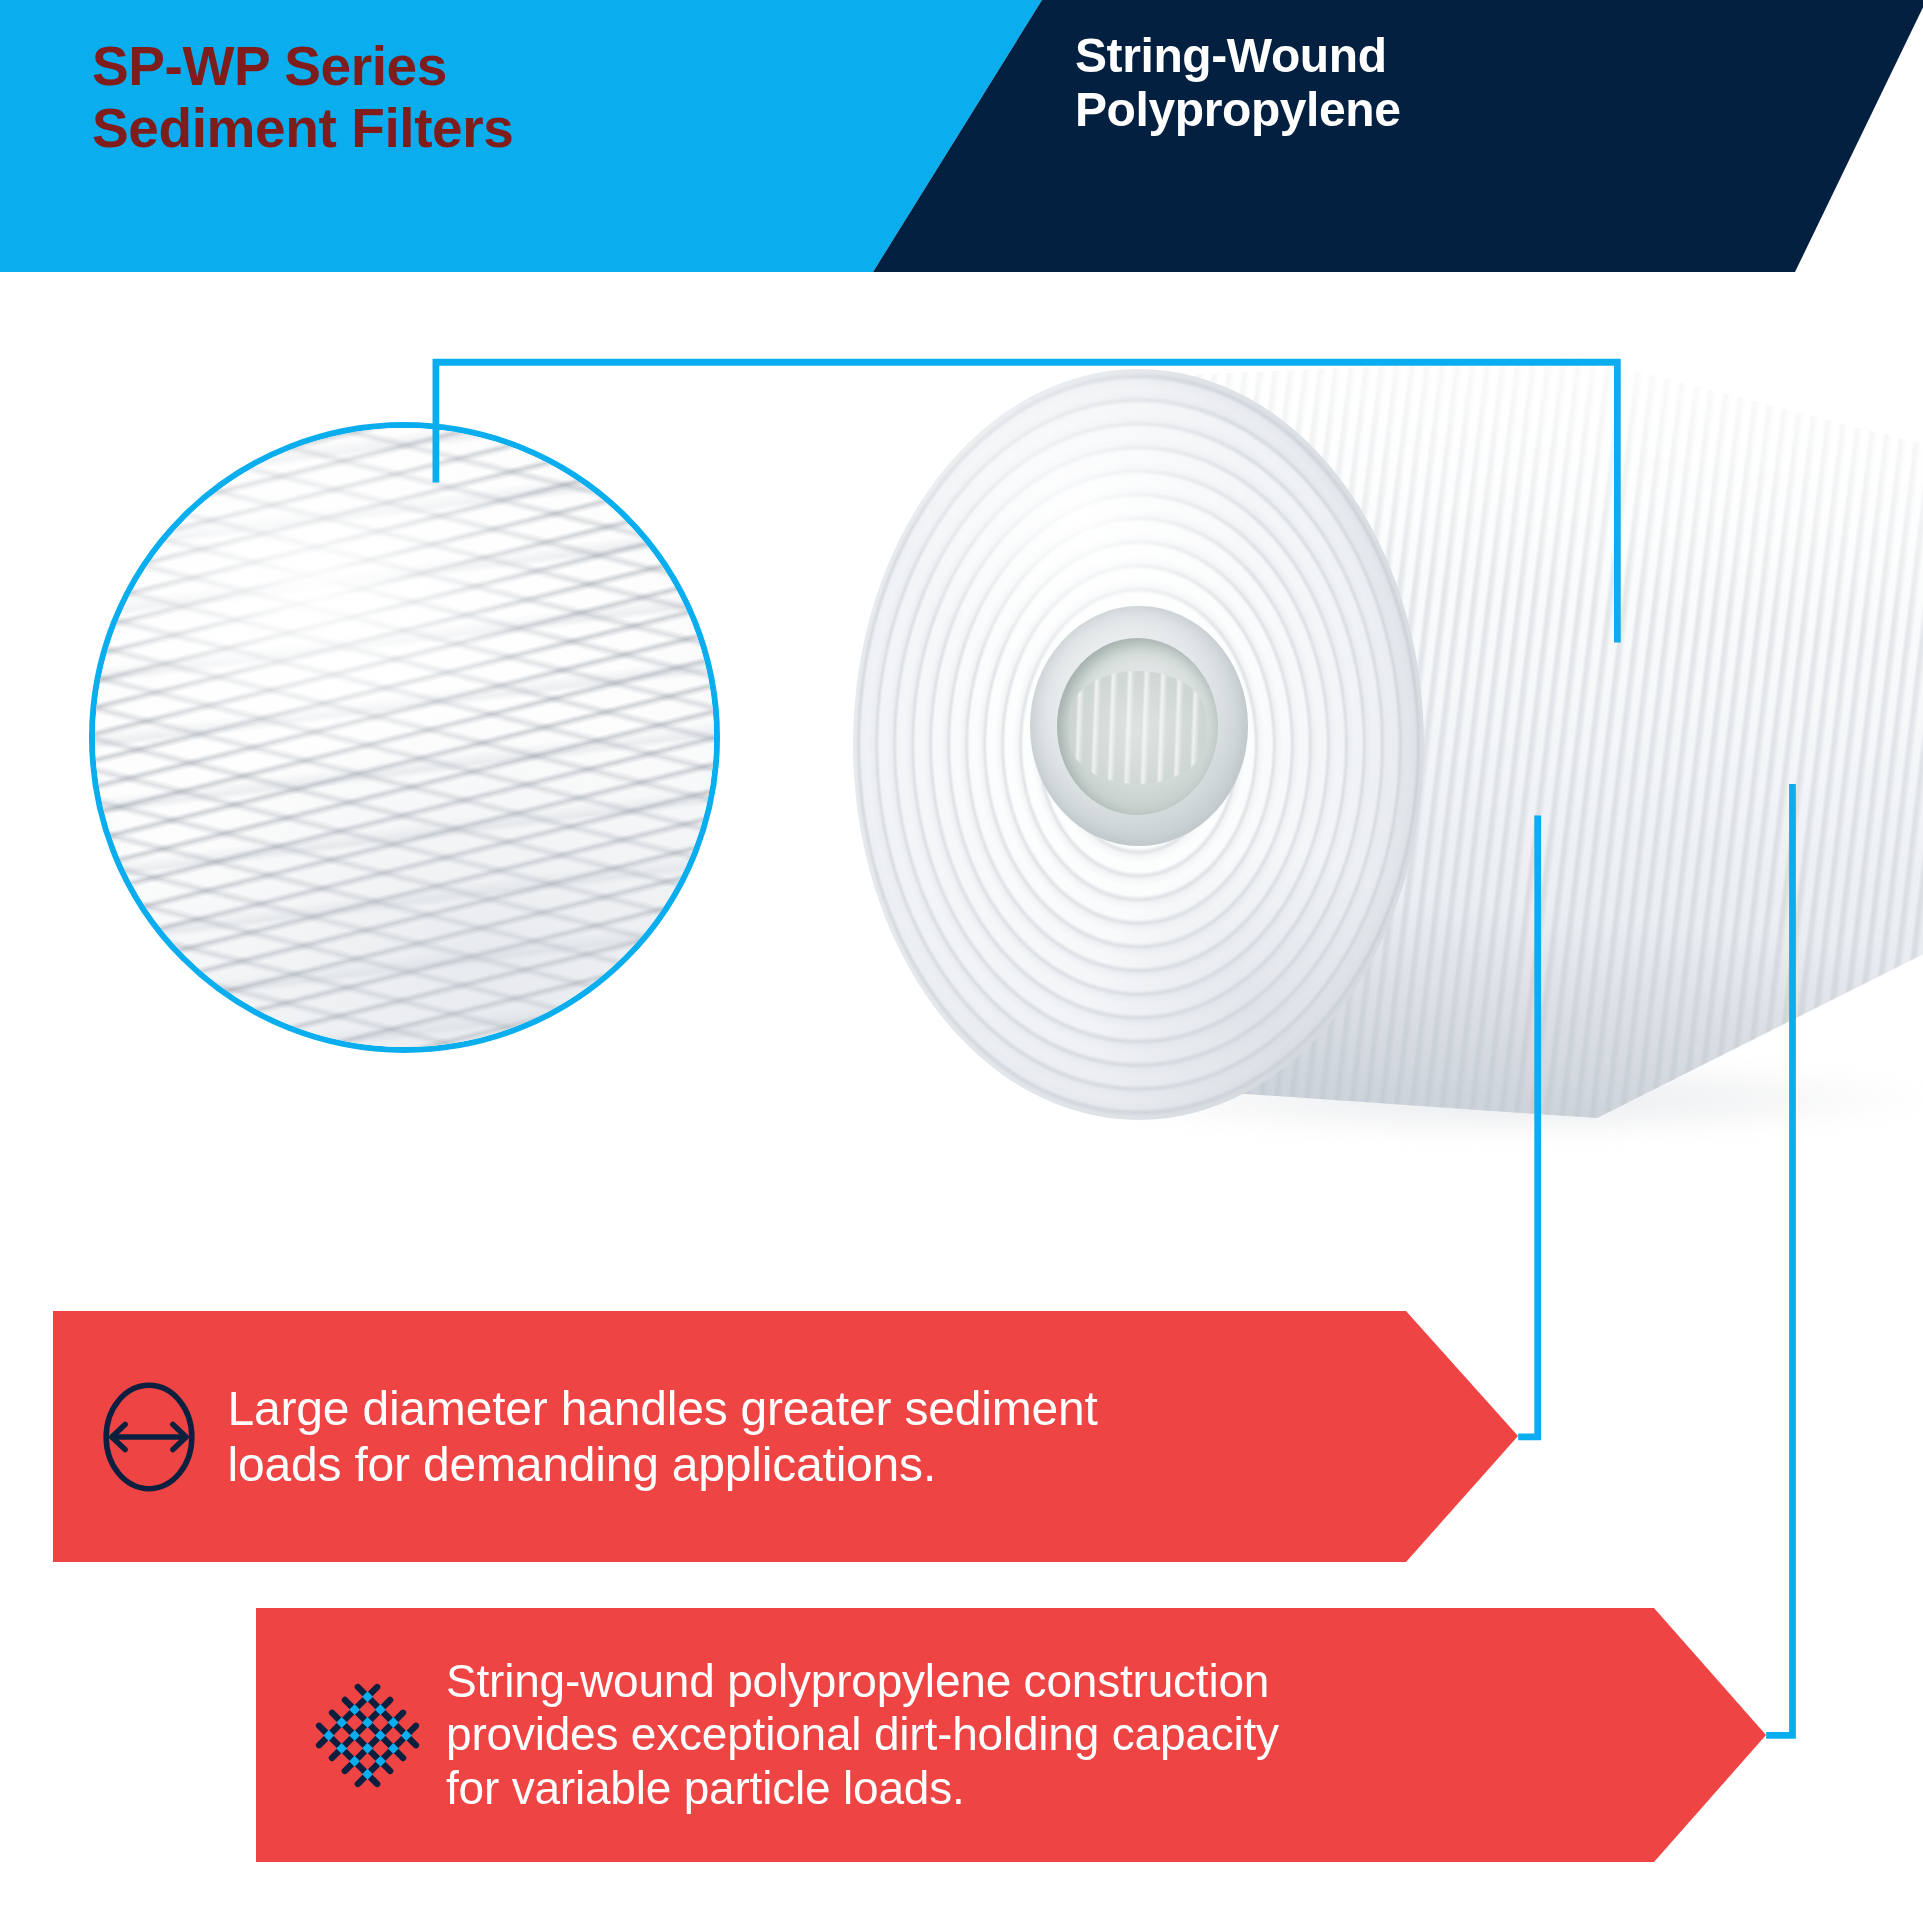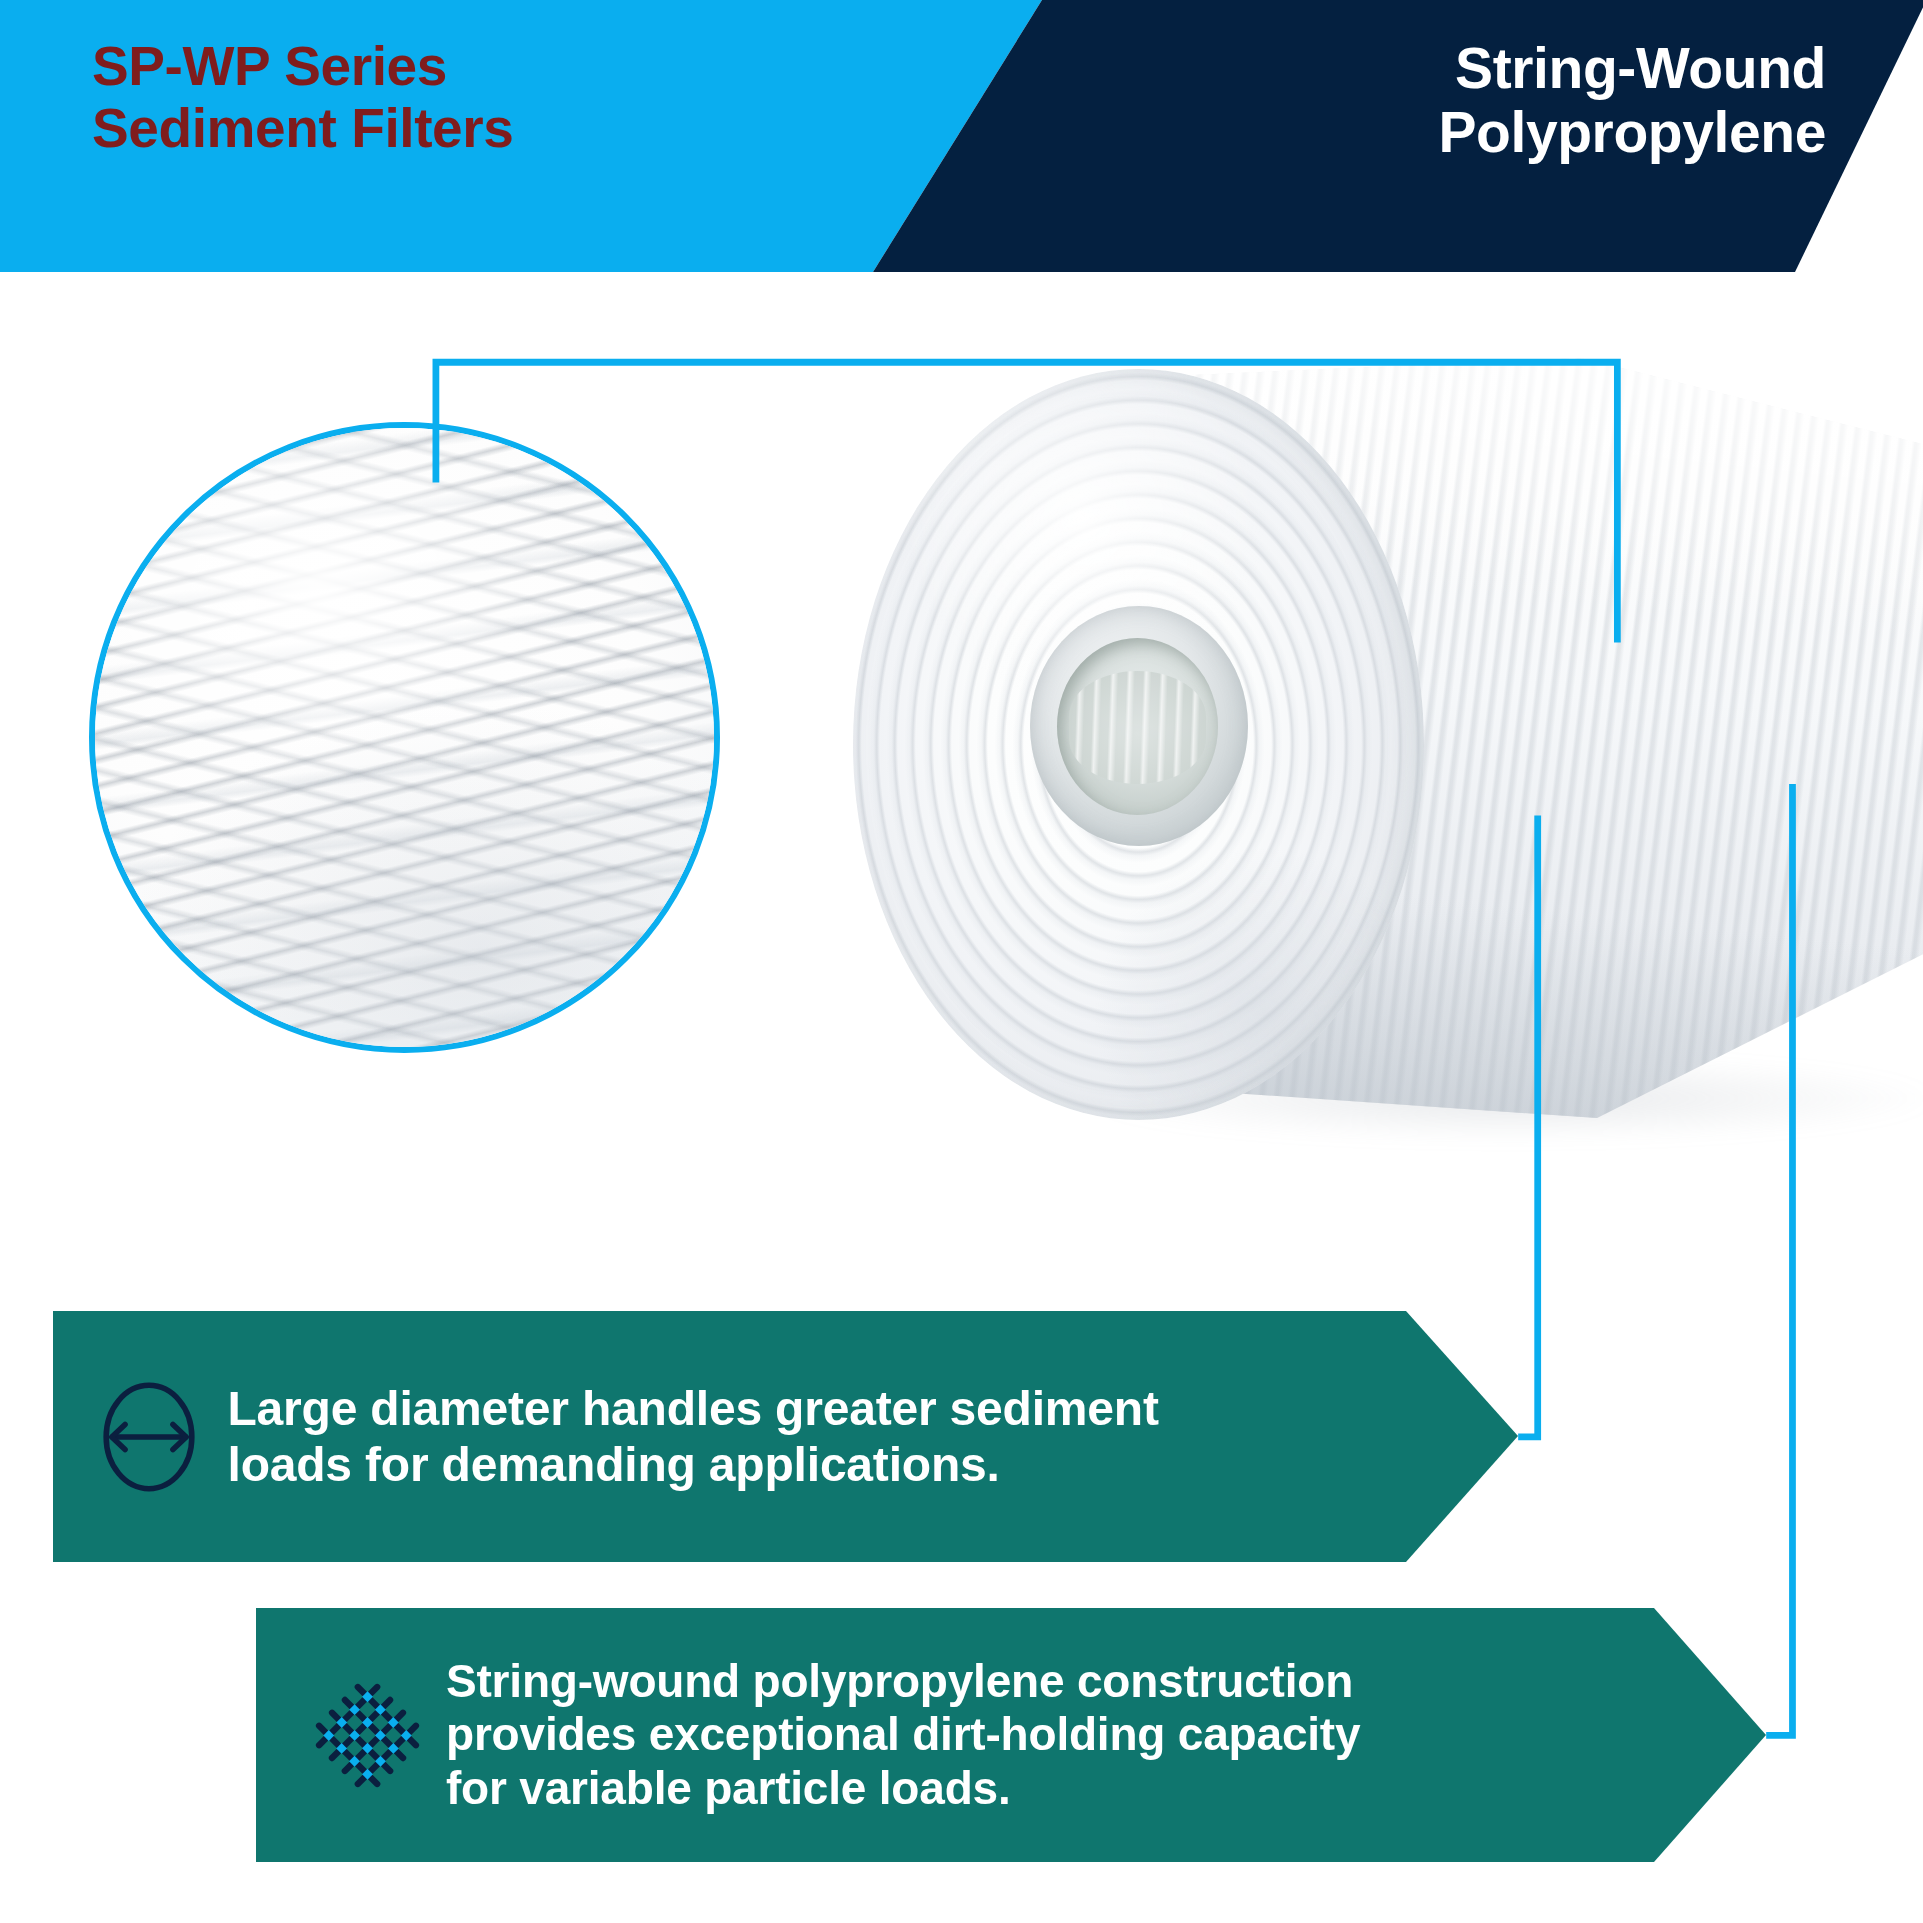--- a/index.html
+++ b/index.html
@@ -41,28 +41,28 @@
     width:797px;
     color:#7f1d1d;
     font-size:55px;
     font-weight:bold;
     line-height:1.12;
     letter-spacing:-0.4px;
     white-space:pre-line;
   }
   .hdr-title-right {
     position:absolute;
-    left:1075px; top:37px;
+    left:1075px; top:29px;
     width:751px;
     color:#ffffff;
-    font-size:57px;
+    font-size:48px;
     font-weight:bold;
     line-height:1.12;
     letter-spacing:-0.4px;
-    text-align:right;
+    text-align:left;
     white-space:pre-line;
   }
 
   
   #leaders {
     position:absolute; left:0; top:0;
     width:1924px; height:1924px;
     pointer-events:none;
   }
 
@@ -202,25 +202,24 @@
     left:233px; top:699px;
     width:849px; height:83px;
     border-radius:50%;
     background: radial-gradient(ellipse at 50% 50%, rgba(150,158,168,0.22) 0%, rgba(255,255,255,0) 72%);
     filter: blur(9px);
   }
 
   
   .callout {
     position:absolute;
-    background:#0f766e;
+    background:#ef4444;
     display:flex;
     align-items:center;
     filter: drop-shadow(4.5px 7.5px 10.5px rgba(70,80,95,0.18));
-    font-weight: bold;
   }
   #callout-1 {
     left:53px; top:1311px;
     width:1465px; height:251px;
     clip-path: polygon(0 0, 1353px 0, 1465px 125px, 1353px 251px, 0 251px);
   }
   #callout-2 {
     left:256px; top:1608px;
     width:1510px; height:254px;
     clip-path: polygon(0 0, 1398px 0, 1510px 127px, 1398px 254px, 0 254px);

